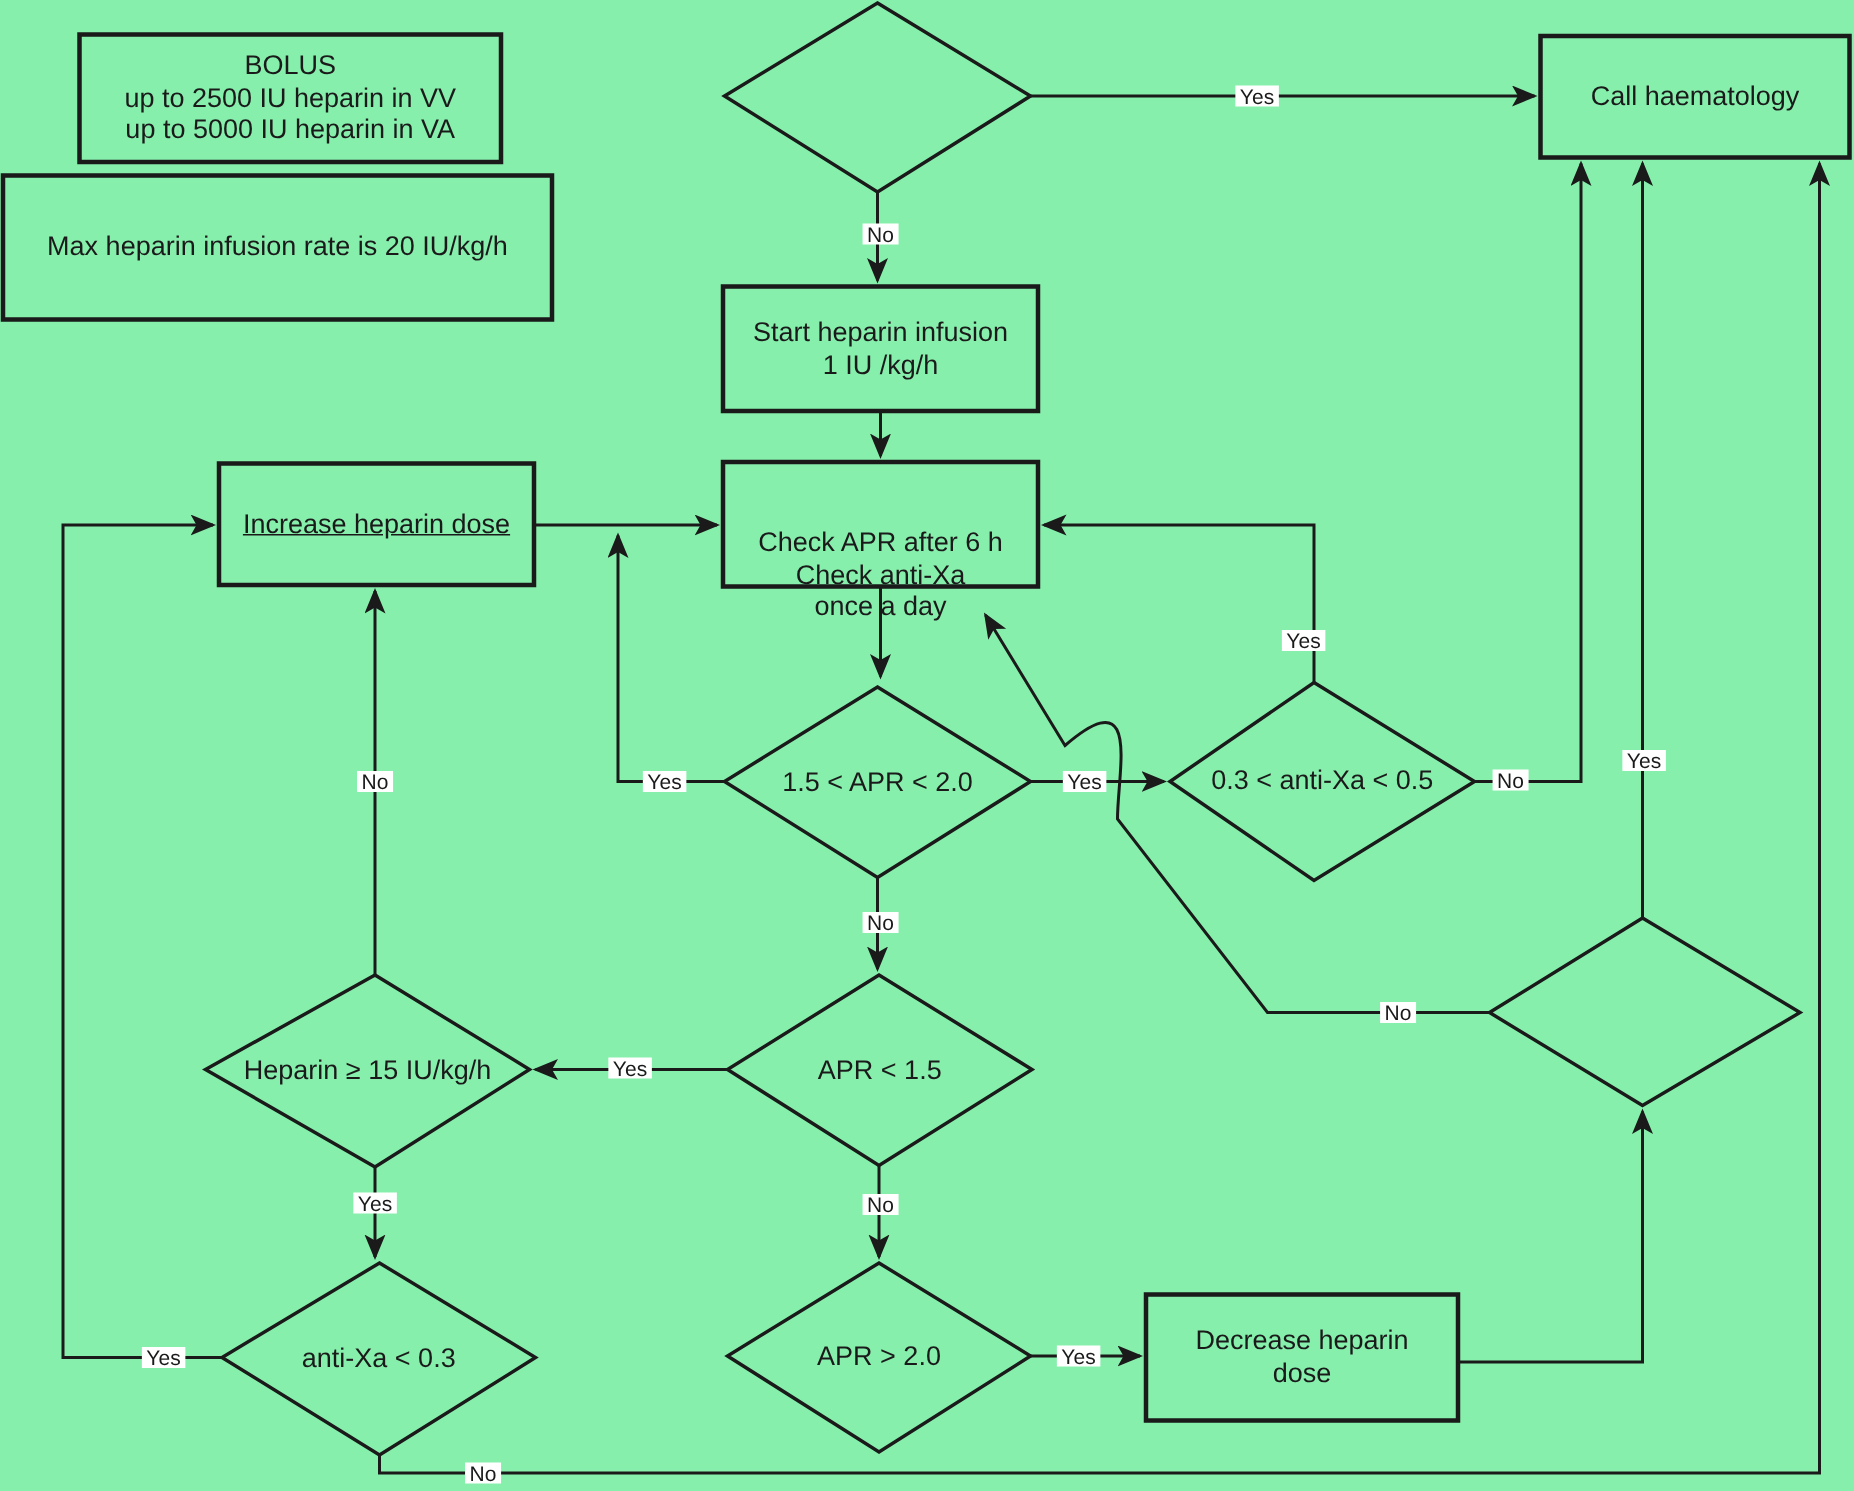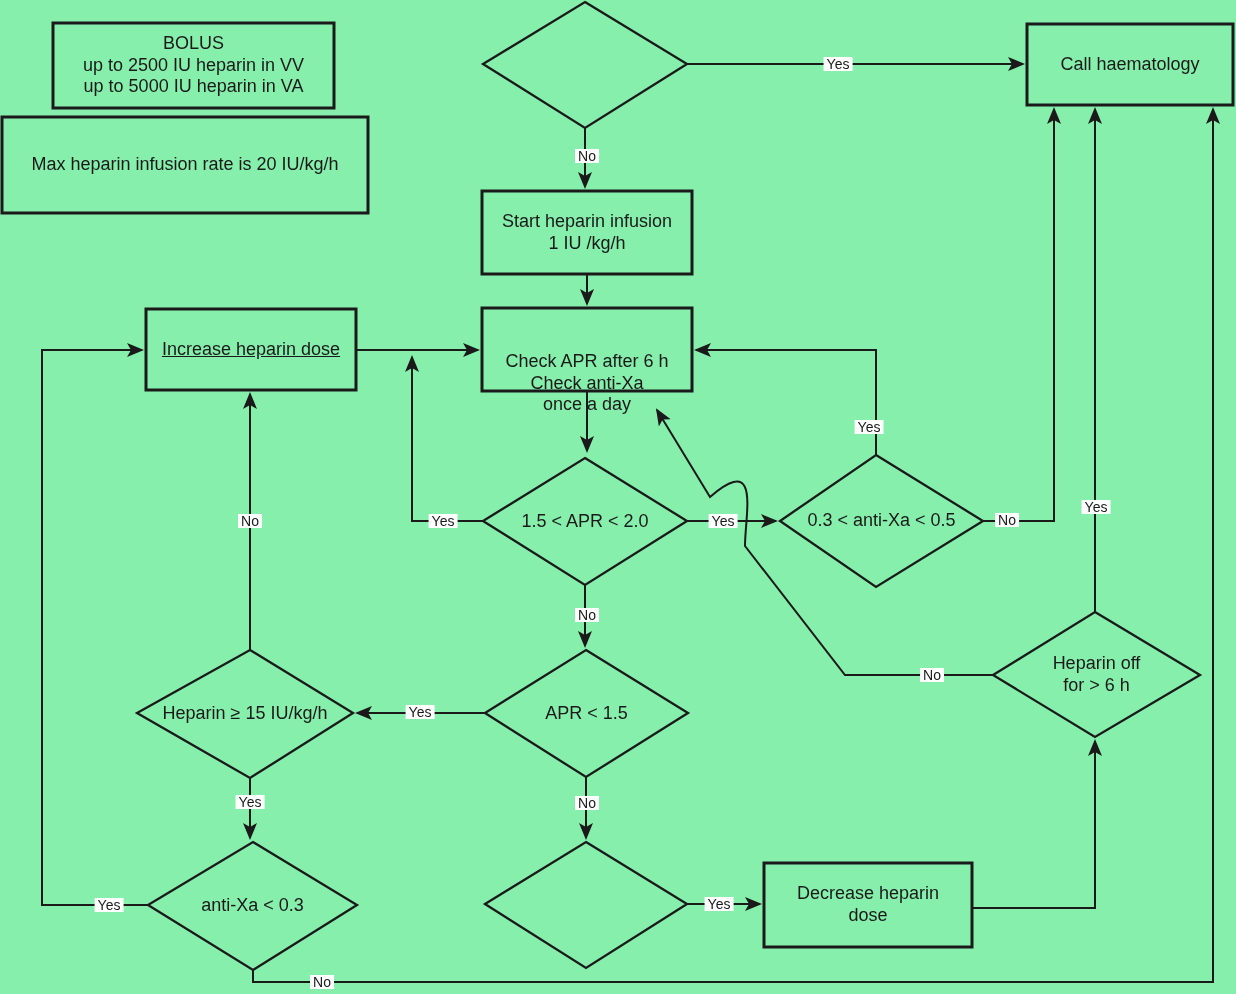--- a/index.html
+++ b/index.html
@@ -91,24 +91,23 @@
 1 IU /kg/h</div>
   <div class="node-text" style="left:482px;top:308px;width:210px;height:83px;margin-top:34px;">Check APR after 6 h
 Check anti-Xa
 once a day</div>
   <div class="node-text" style="left:146px;top:309px;width:210px;height:81px;text-decoration:underline;">Increase heparin dose</div>
   <div class="node-text" style="left:483px;top:458px;width:204px;height:127px;">1.5 &lt; APR &lt; 2.0</div>
   <div class="node-text" style="left:780px;top:455px;width:203px;height:132px;">0.3 &lt; anti-Xa &lt; 0.5</div>
   <div class="node-text" style="left:485px;top:650px;width:203px;height:127px;">APR &lt; 1.5</div>
   <div class="node-text" style="left:137px;top:650px;width:216px;height:128px;">Heparin ≥ 15 IU/kg/h</div>
   <div class="node-text" style="left:148px;top:842px;width:209px;height:128px;">anti-Xa &lt; 0.3</div>
+  <div class="node-text" style="left:485px;top:842px;width:202px;height:126px;">APR &gt; 2.0</div>
   <div class="node-text" style="left:764px;top:863px;width:208px;height:84px;text-align:center;">Decrease heparin
 dose</div>
-  <div class="node-text" style="left:993px;top:612px;width:207px;height:125px;">Heparin off
-for &gt; 6 h</div>
 
   <div class="edge-label" style="left:838px;top:64px;">Yes</div>
   <div class="edge-label" style="left:587px;top:156px;">No</div>
   <div class="edge-label" style="left:443px;top:521px;">Yes</div>
   <div class="edge-label" style="left:723px;top:521px;">Yes</div>
   <div class="edge-label" style="left:587px;top:615px;">No</div>
   <div class="edge-label" style="left:869px;top:427px;">Yes</div>
   <div class="edge-label" style="left:1007px;top:520px;">No</div>
   <div class="edge-label" style="left:1096px;top:507px;">Yes</div>
   <div class="edge-label" style="left:932px;top:675px;">No</div>

